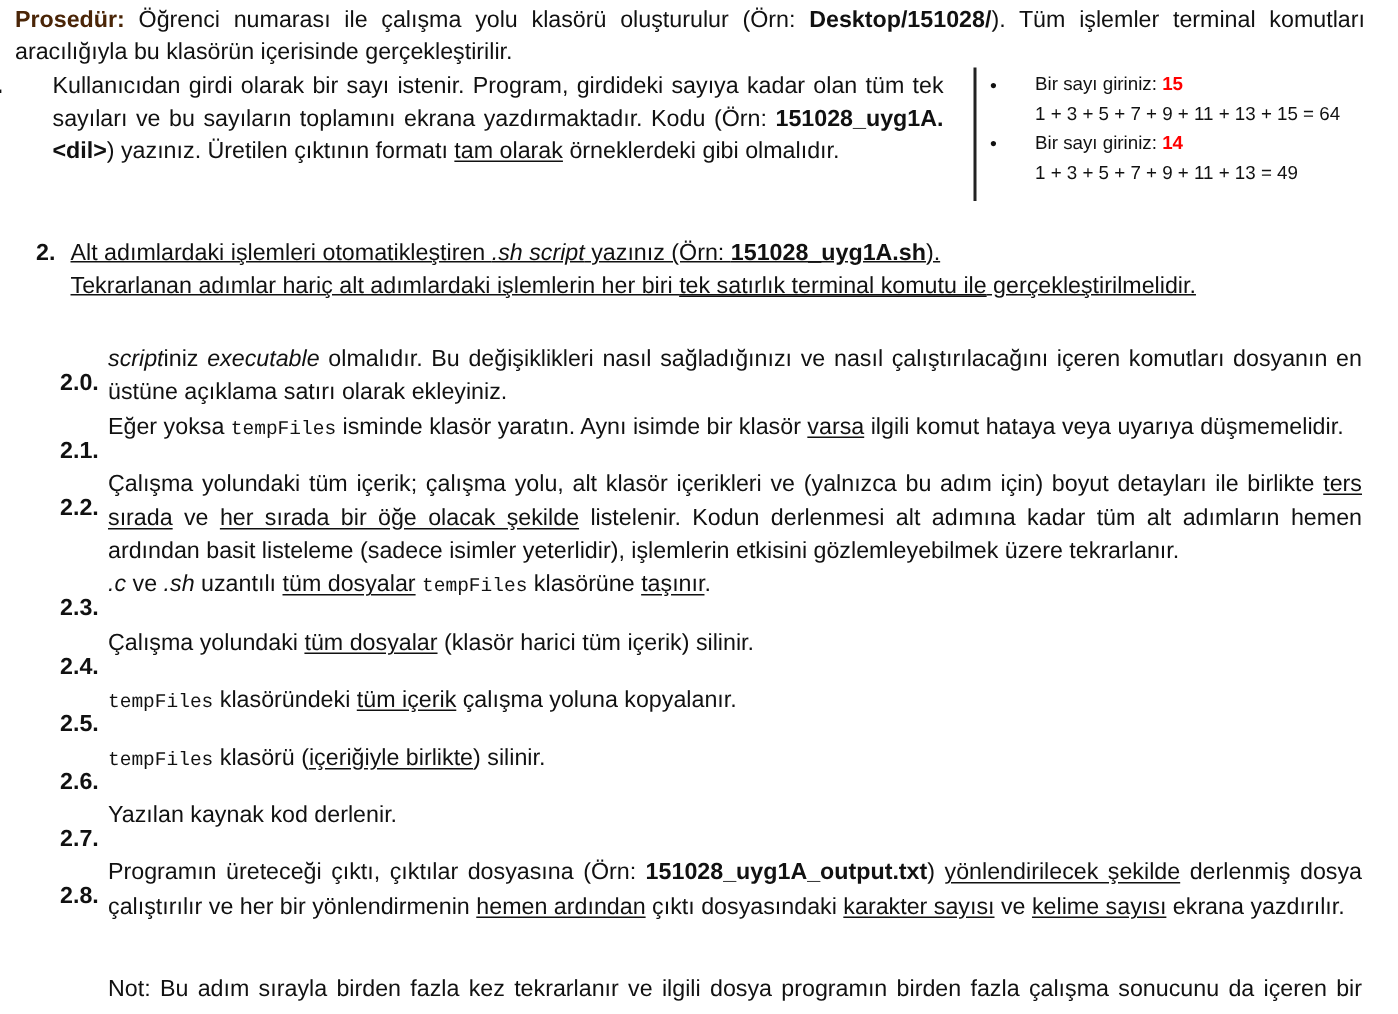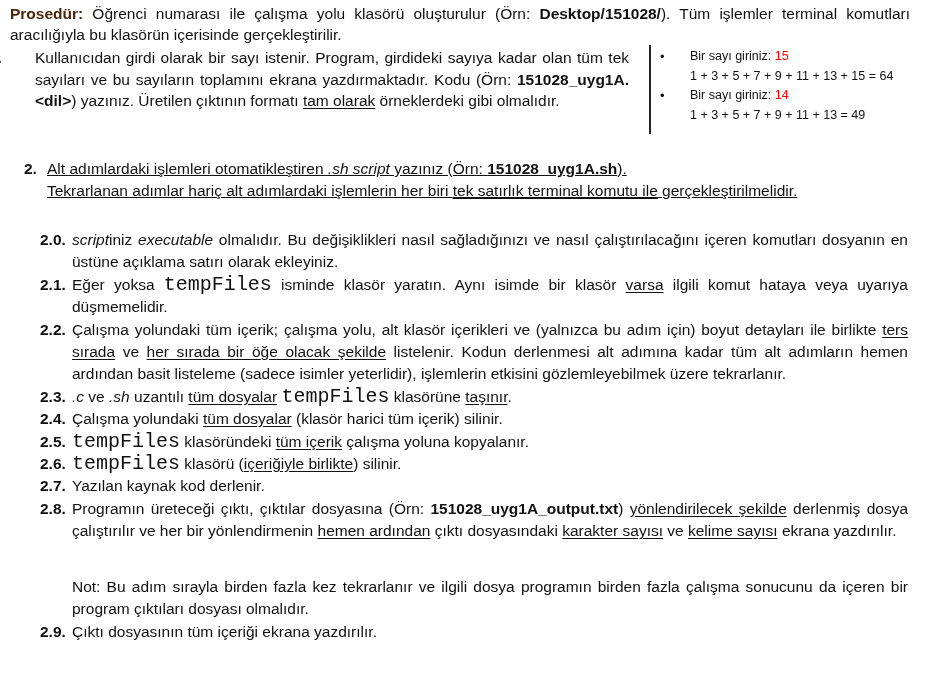--- a/index.html
+++ b/index.html
@@ -1,25 +1,25 @@
 <!DOCTYPE html>
 <html><head>
 <meta charset="utf-8">
 <style>
   html, body { margin: 0; padding: 0; background: #ffffff; }
   body {
     width: 932px; height: 676px; overflow: hidden; position: relative;
     font-family: "Liberation Sans", sans-serif; color: #111111;
     font-size: 15.5px;
   }
-  .mono { font-family: "Liberation Mono", "DejaVu Sans Mono", monospace; font-size: 20px; }
+  .mono { font-family: "Liberation Mono", "DejaVu Sans Mono", monospace; font-size: 13px; }
   .u { text-decoration: underline; text-underline-offset: 2px; }
   .b { font-weight: bold; }
   .i { font-style: italic; }
-  .red { color: #ff0000; font-weight: normal; }
+  .red { color: #ff0000; font-weight: bold; }
 
   .intro {
     position: absolute; left: 10px; top: 3px; width: 900px;
     line-height: 21px; text-align: justify;
   }
   .proc-label { font-weight: bold; color: #4a2507; }
 
   .sec1 {
     position: absolute; left: 12px; top: 47px; width: 617px;
     line-height: 21.5px; text-align: justify;
@@ -43,21 +43,21 @@
     line-height: 22px;
     text-decoration: underline;
   }
   .sec2 .indent { padding-left: 23px; }
 
   .steps {
     position: absolute; left: 40px; top: 229px; width: 868px;
     line-height: 22.4px;
   }
   .step { display: flex; text-align: justify; }
-  .step-num { font-weight: bold; width: 32px; flex: none; }
+  .step-num { font-weight: bold; width: 32px; flex: none; margin-top: 16px; }
   .step-text { flex: 1; }
   .note { padding-left: 32px; text-align: justify; margin-top: 33px; }
 </style>
 </head>
 <body>
 
 <div class="intro">
   <span class="proc-label">Prosedür:</span><span> Öğrenci numarası ile çalışma yolu klasörü oluşturulur (Örn: </span><span class="b">Desktop/151028/</span><span>). Tüm işlemler terminal komutları aracılığıyla bu klasörün içerisinde gerçekleştirilir.</span>
 </div>
 

